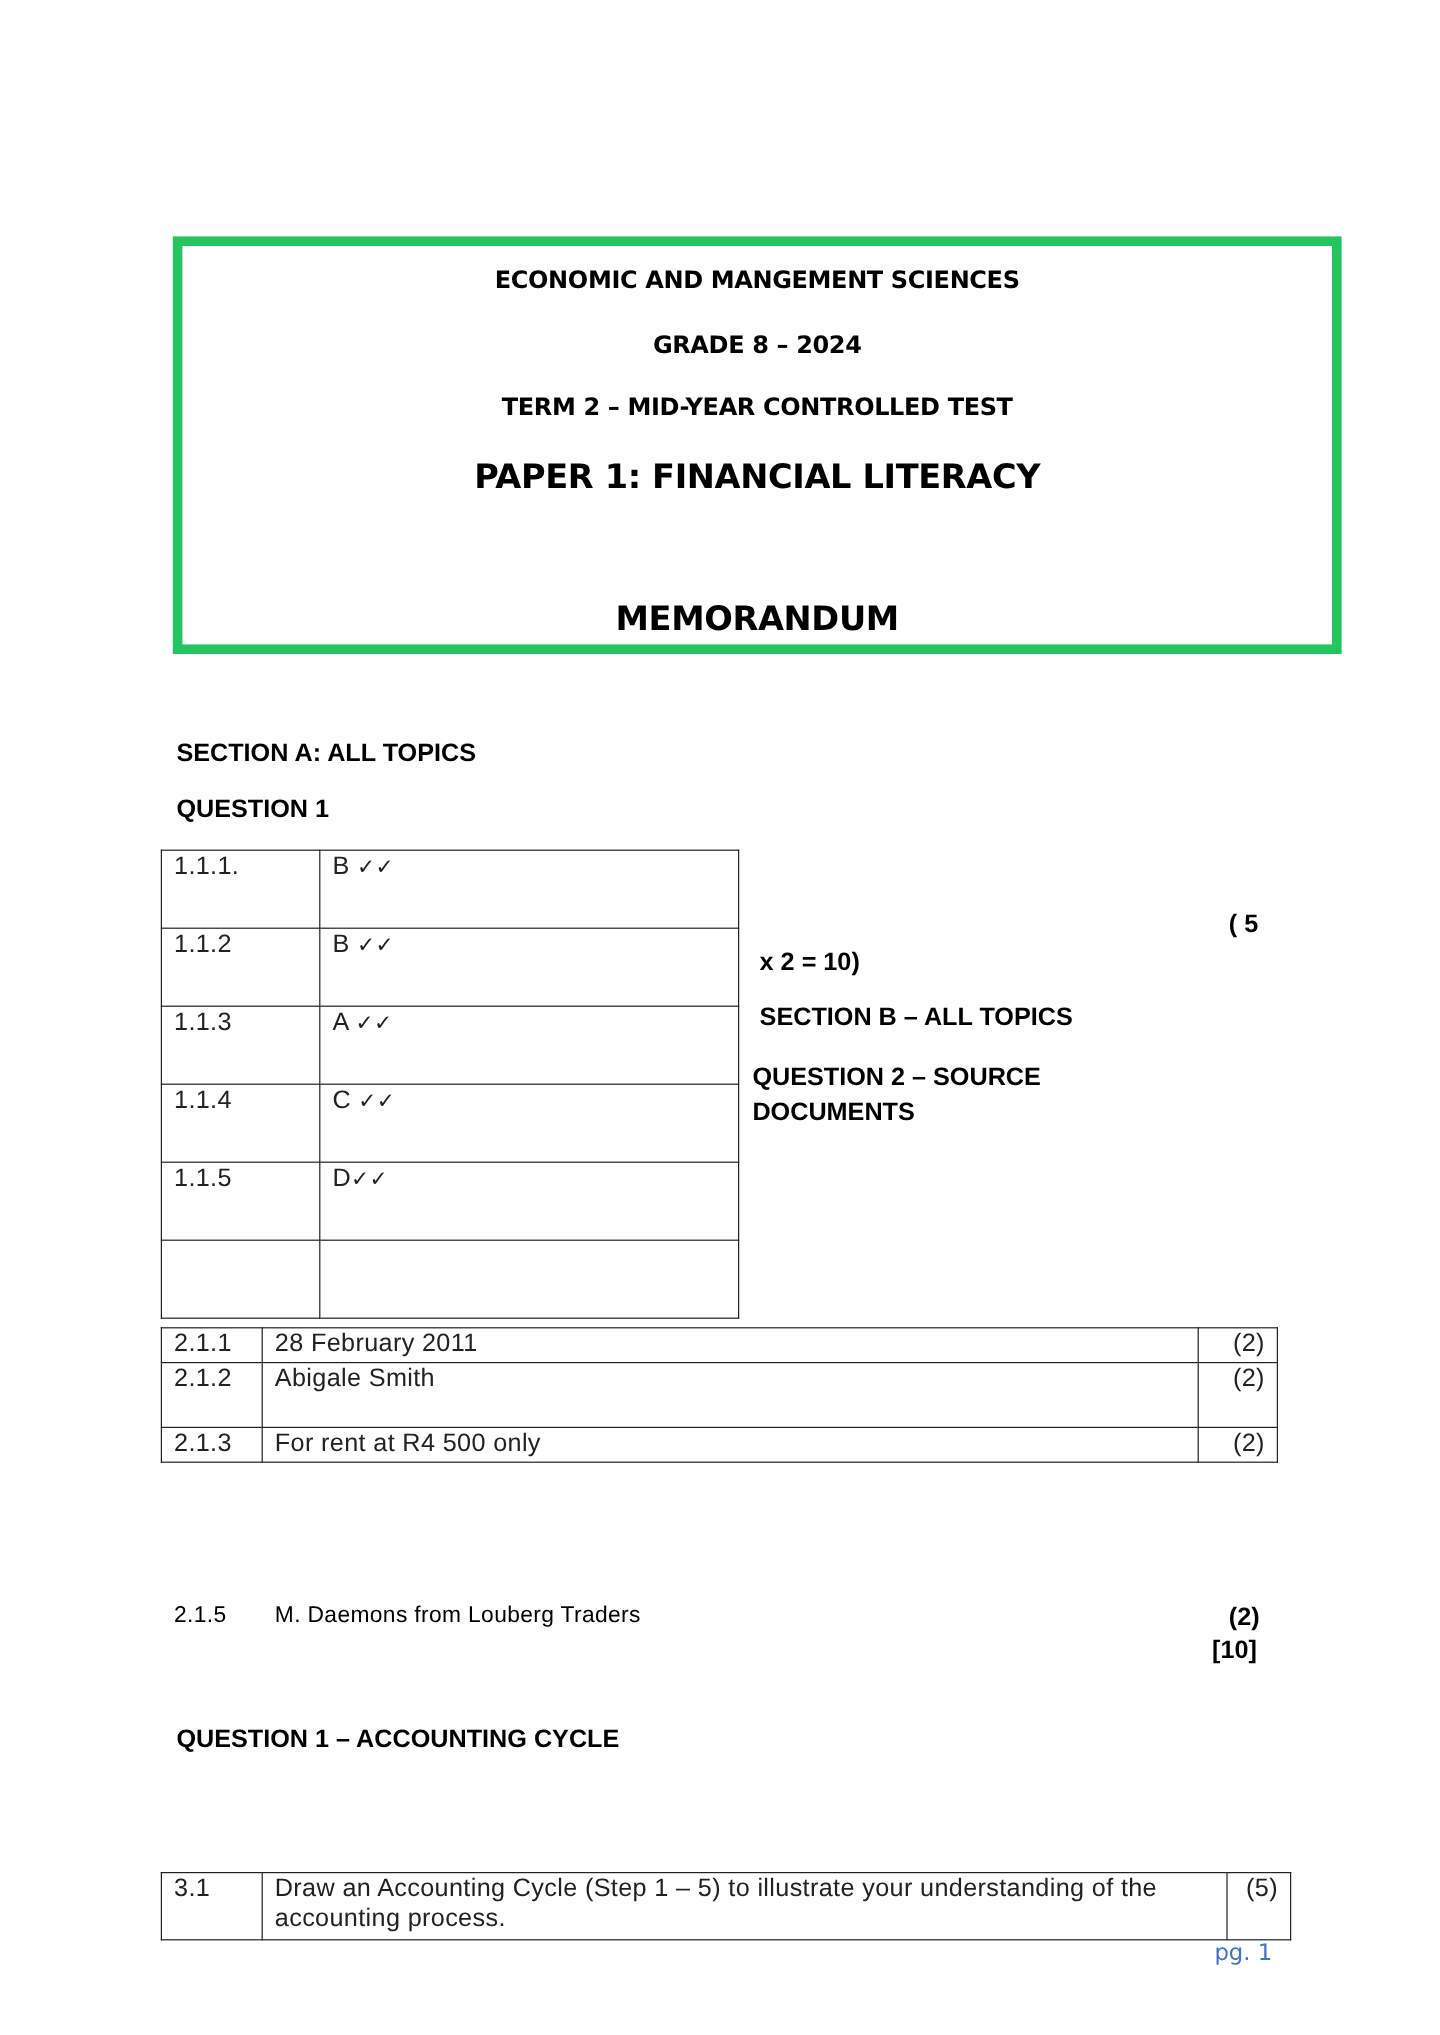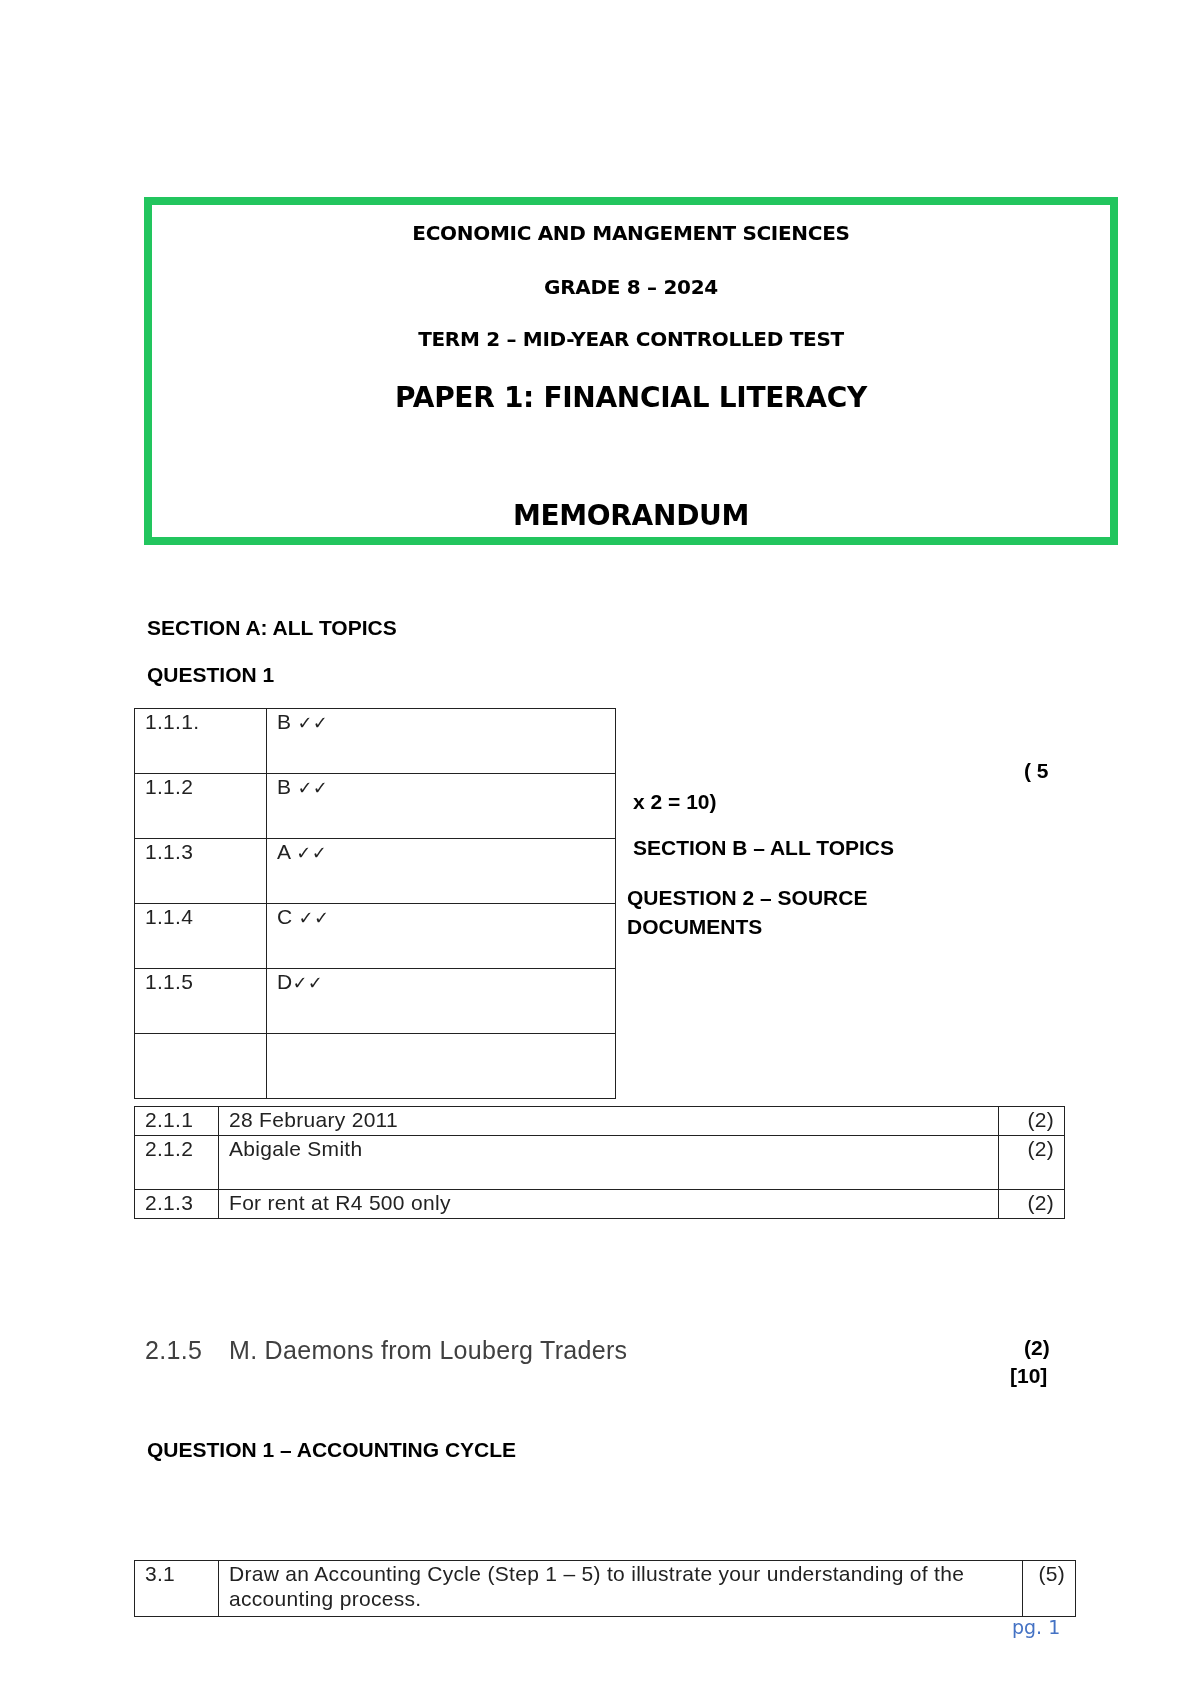--- a/index.html
+++ b/index.html
@@ -5,21 +5,21 @@
   html, body { margin:0; padding:0; background:#ffffff; }
   body { width:1200px; height:1696px; position:relative; overflow:hidden; color:#000; }
   .abs { position:absolute; }
   .hbox { position:absolute; left:144px; top:197px; width:958px; height:332px; border:8px solid #22c55e; box-sizing:content-box; }
   .hline { position:absolute; left:0; right:0; text-align:center; font-family:"DejaVu Sans", sans-serif; font-weight:bold; letter-spacing:-0.3px; }
   .h-sm { font-size:20px; }
   .h-lg { font-size:28px; }
   .arial { font-family:"Liberation Sans", sans-serif; }
   .bold { font-weight:bold; }
   .heading { font-family:"Liberation Sans", sans-serif; font-weight:bold; font-size:21px; }
-  .cell-text { font-family:"Liberation Sans", sans-serif; font-size:25px; color:#404040; letter-spacing:0.3px; }
+  .cell-text { font-family:"Liberation Sans", sans-serif; font-size:19px; color:#000000; letter-spacing:0.3px; }
   table.grid { position:absolute; border-collapse:collapse; table-layout:fixed; }
   table.grid td { border:1.5px solid #222; vertical-align:top; padding:0 10px; font-family:"Liberation Sans", sans-serif; font-size:21px; color:#222; letter-spacing:0.3px; line-height:26px; }
   .q1 td { height:64px; padding-top:4px; }
   .tick { font-family:"DejaVu Sans", sans-serif; font-size:18px; }
   .right { text-align:right; }
   ul.bullets { margin:0; padding:0 0 0 70px; list-style:none; }
   ul.bullets li { position:relative; line-height:26px; margin-bottom:30px; }
   ul.bullets li:last-child { margin-bottom:8px; }
   ul.bullets li .dot { position:absolute; left:-38px; top:9px; width:8px; height:8px; border-radius:50%; background:#000; }
   .footer { font-family:"DejaVu Sans", sans-serif; font-size:19px; color:#4472C4; }

